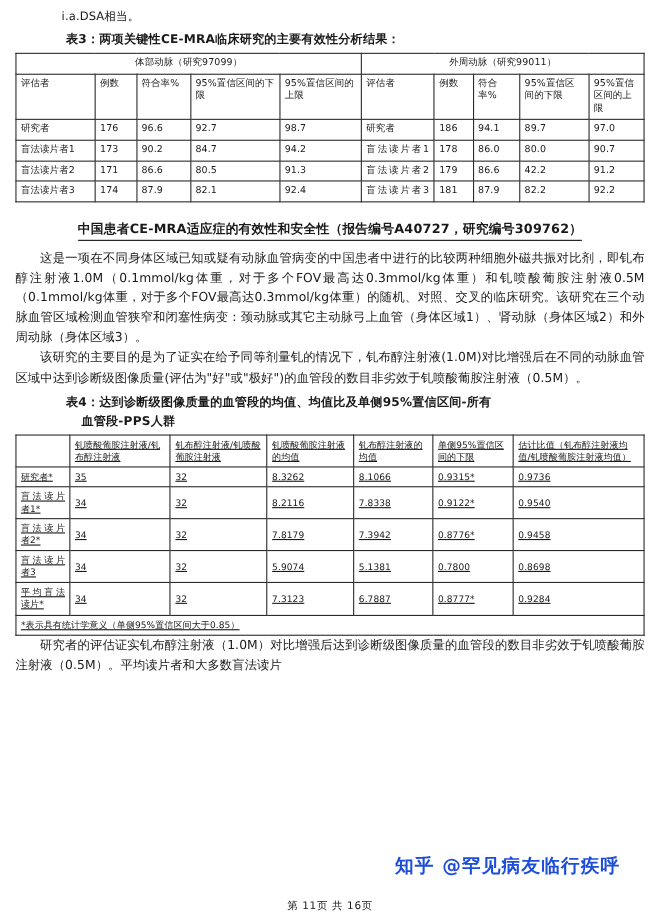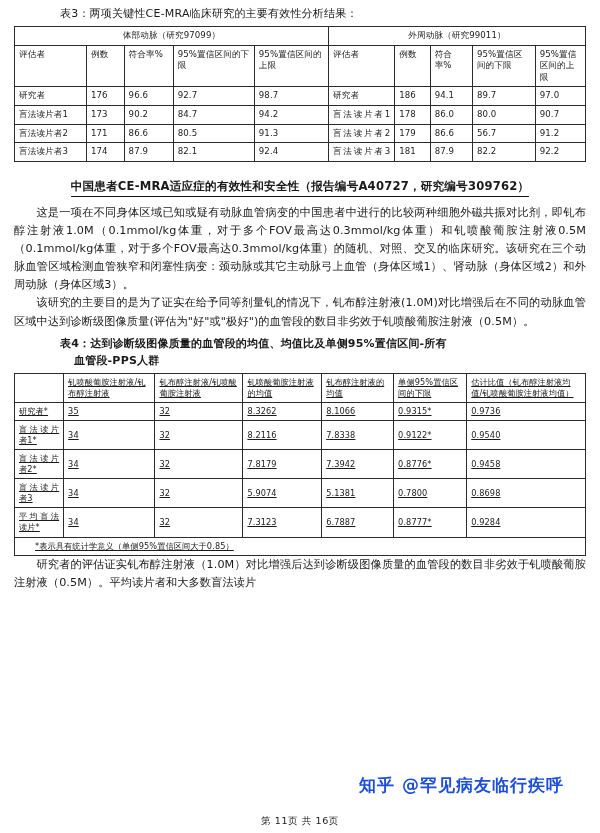--- a/index.html
+++ b/index.html
@@ -24,21 +24,21 @@
   }
 
   
   .line-top {
     font-size: 10.5px;
     margin: 8px 0 0 42px;
     letter-spacing: 0.1px;
   }
   .table-caption {
     font-size: 11px;
-    font-weight: normal;
+    font-weight: bold;
     margin: 6px 0 5px 46px;
     letter-spacing: 0.2px;
   }
   .table-caption.t4 {
     font-weight: bold;
     margin: 4px 0 4px 46px;
     line-height: 1.55;
   }
   .table-caption.t4 .second {
     display: block;
@@ -100,21 +100,21 @@
   }
   table.grid td.ctr {
   }
   .t3wrap { margin-top: 2px; }
   .t4wrap { margin-top: 1px; }
 
   table.t4 { font-size: 8.2px; text-decoration: underline; }
   table.t4 td { padding: 3px 4px; }
   table.t4 td.foot {
     font-size: 8.2px;
-    padding: 3px 20px;
+    padding: 3px 4px;
     text-align: left;
   }
 
   
   .spread {
     display: block;
     text-align: justify;
     text-align-last: justify;
   }
 
@@ -141,20 +141,21 @@
     font-size: 9.5px;
     font-weight: normal;
     letter-spacing: 0.6px;
   }
 </style>
 </head>
 <body>
 
 <div class="page">
 
+  <div class="line-top">i.a.DSA相当。</div>
 
   <div class="table-caption">表3：两项关键性CE-MRA临床研究的主要有效性分析结果：</div>
 
   <div class="t3wrap">
     <table class="grid t3">
       <colgroup>
         <col style="width:12.6%">
           <col style="width:6.6%">
           <col style="width:8.6%">
           <col style="width:14.2%">
@@ -215,21 +216,21 @@
           <td class="lbl">盲法读片者2</td>
           <td class="num">171</td>
           <td class="num">86.6</td>
           <td class="num">80.5</td>
           <td class="num">91.3</td>
           <td class="lbl">
               <span class="spread">盲法读片者2</span>
             </td>
           <td class="num">179</td>
           <td class="num">86.6</td>
-          <td class="num">56.7</td>
+          <td class="num">42.2</td>
           <td class="num">91.2</td>
         </tr>
 
         <tr>
           <td class="lbl">盲法读片者3</td>
           <td class="num">174</td>
           <td class="num">87.9</td>
           <td class="num">82.1</td>
           <td class="num">92.4</td>
           <td class="lbl">

